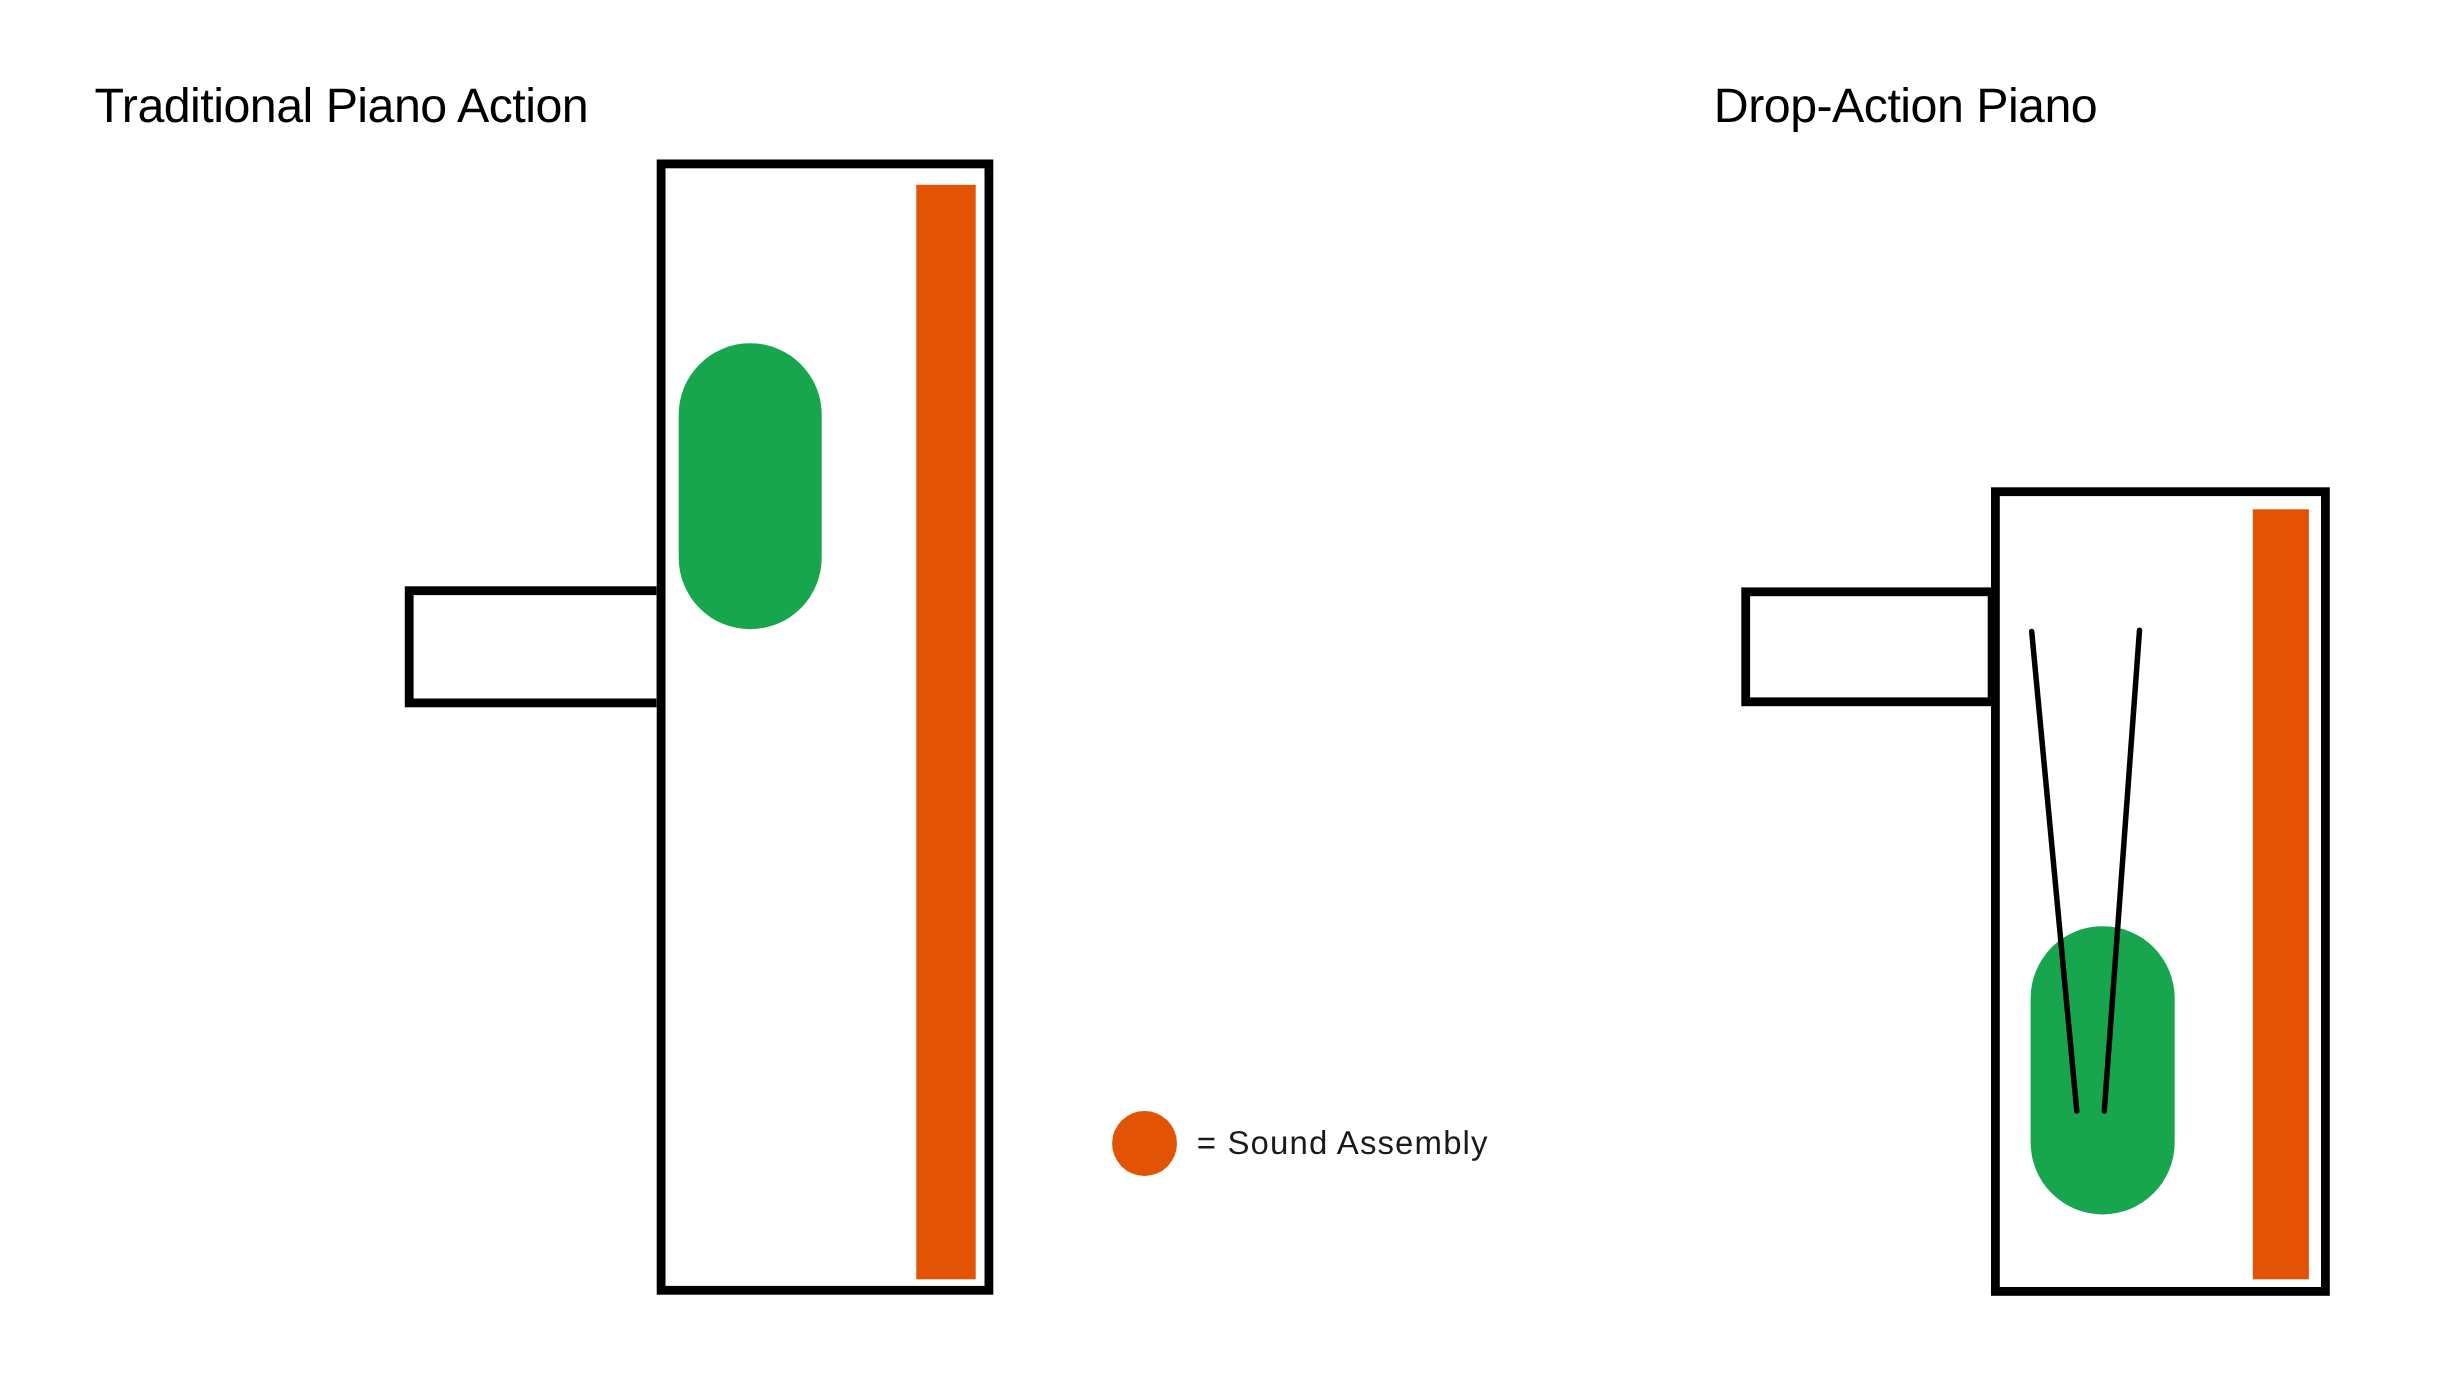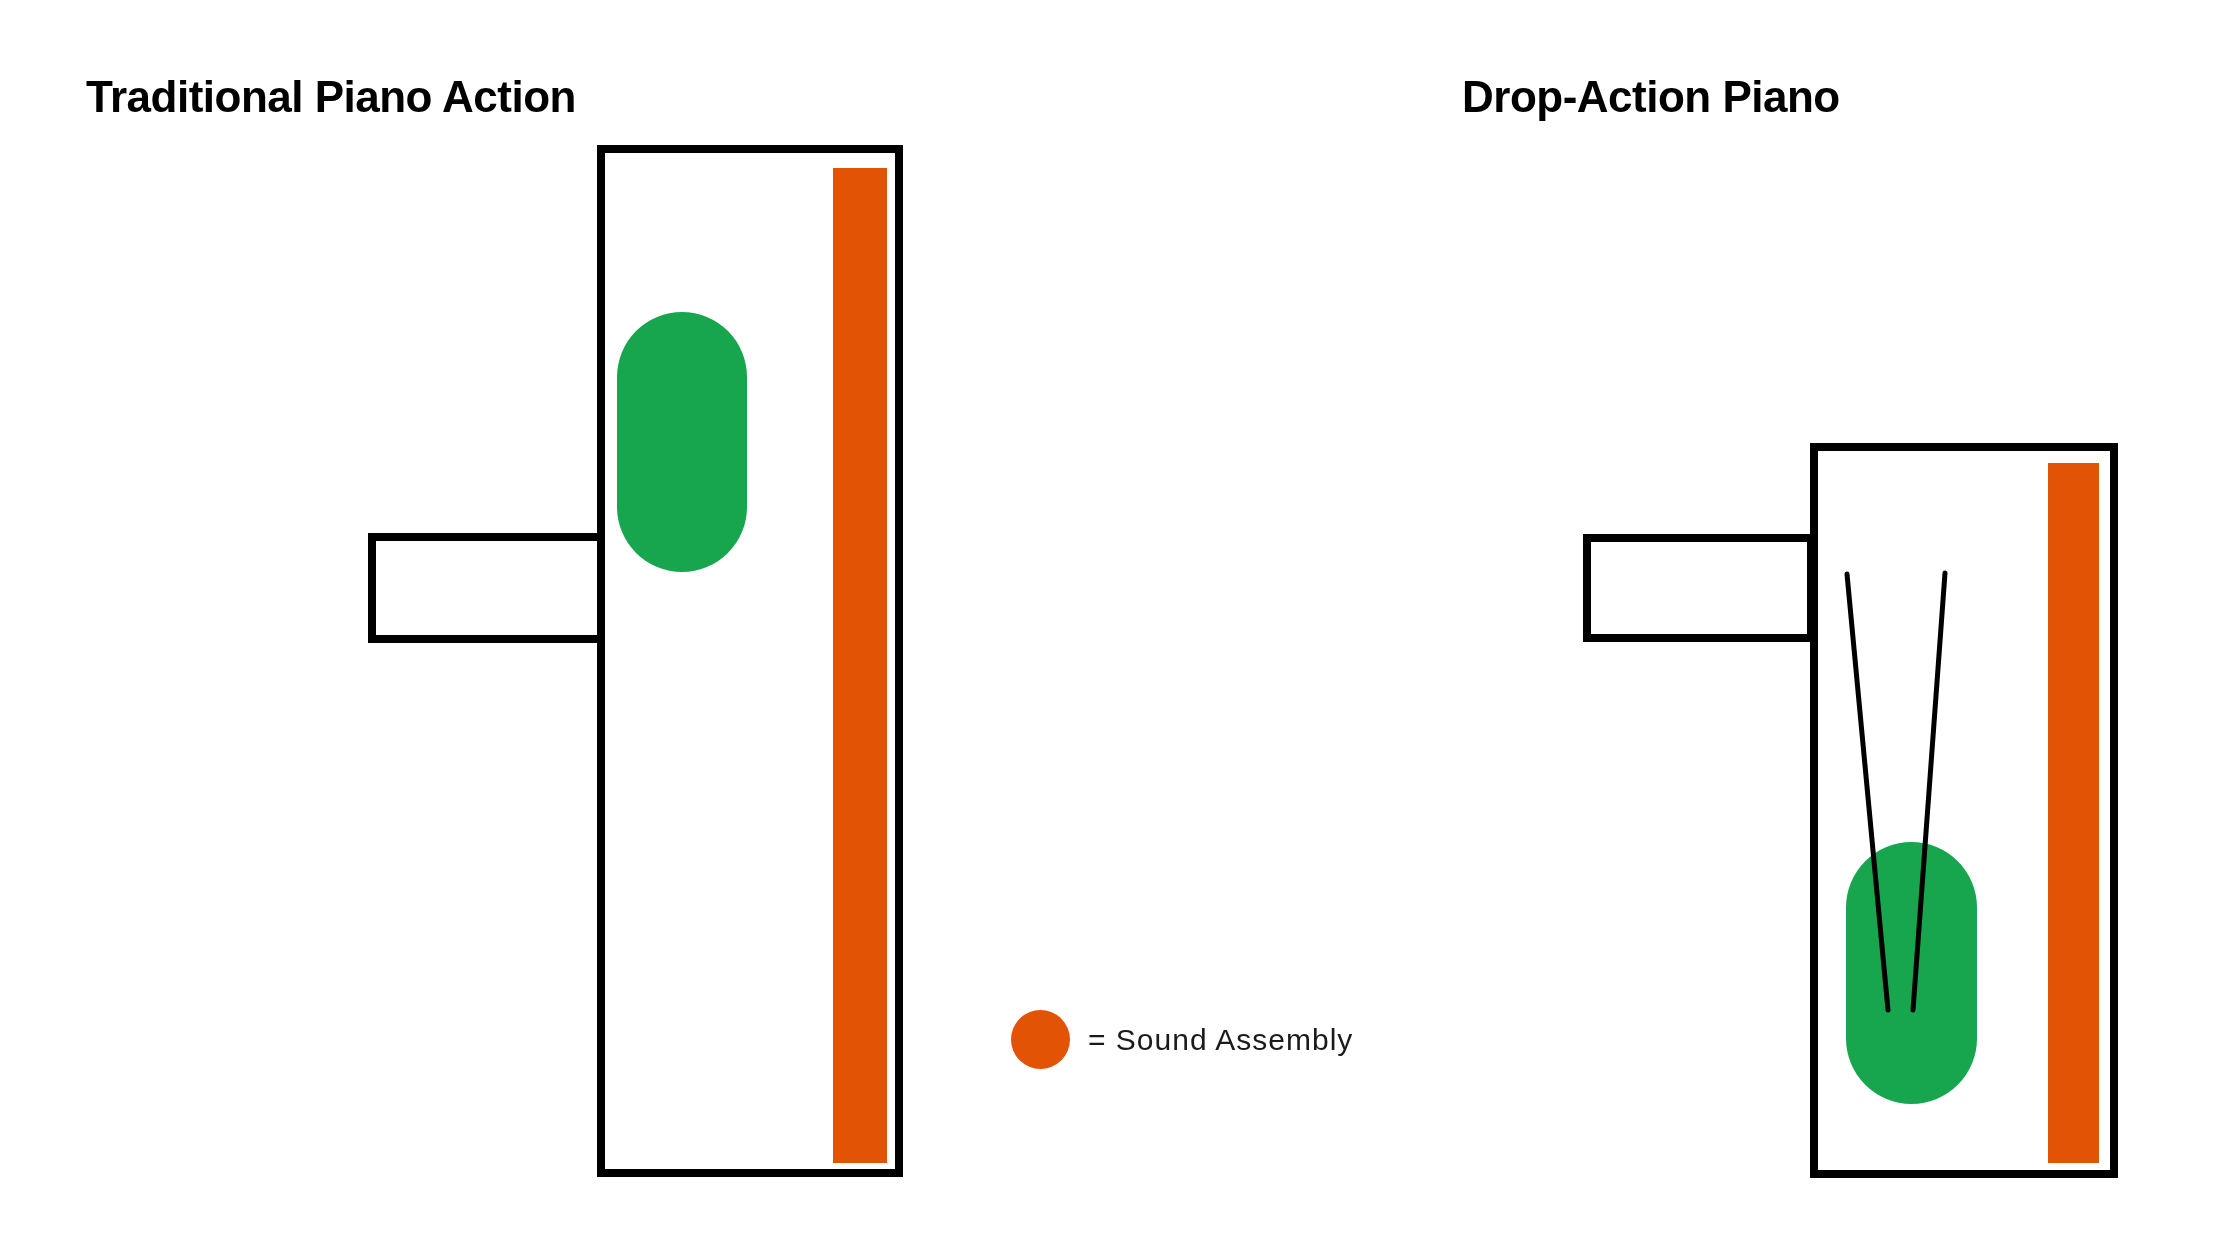--- a/index.html
+++ b/index.html
@@ -14,27 +14,27 @@
     height: 1260px;
     background: #ffffff;
     position: relative;
     overflow: hidden;
     font-family: "Liberation Sans", sans-serif;
   }
 
   .diagram-title {
     position: absolute;
     font-size: 44px;
-    font-weight: bold;
+    font-weight: normal;
     letter-spacing: -0.5px;
     color: var(--ink);
     white-space: nowrap;
   }
   #title-traditional { left: 86px; top: 72px; }
-  #title-drop       { left: 1462px; top: 72px; }
+  #title-drop       { left: 1558px; top: 72px; }
 
   .piano-body {
     position: absolute;
     background: #ffffff;
     border: 8px solid var(--ink);
   }
   #body-traditional { left: 597px;  top: 145px; width: 306px; height: 1032px; }
   #body-drop        { left: 1810px; top: 443px; width: 308px; height: 735px; }
 
   .sound-bar {

